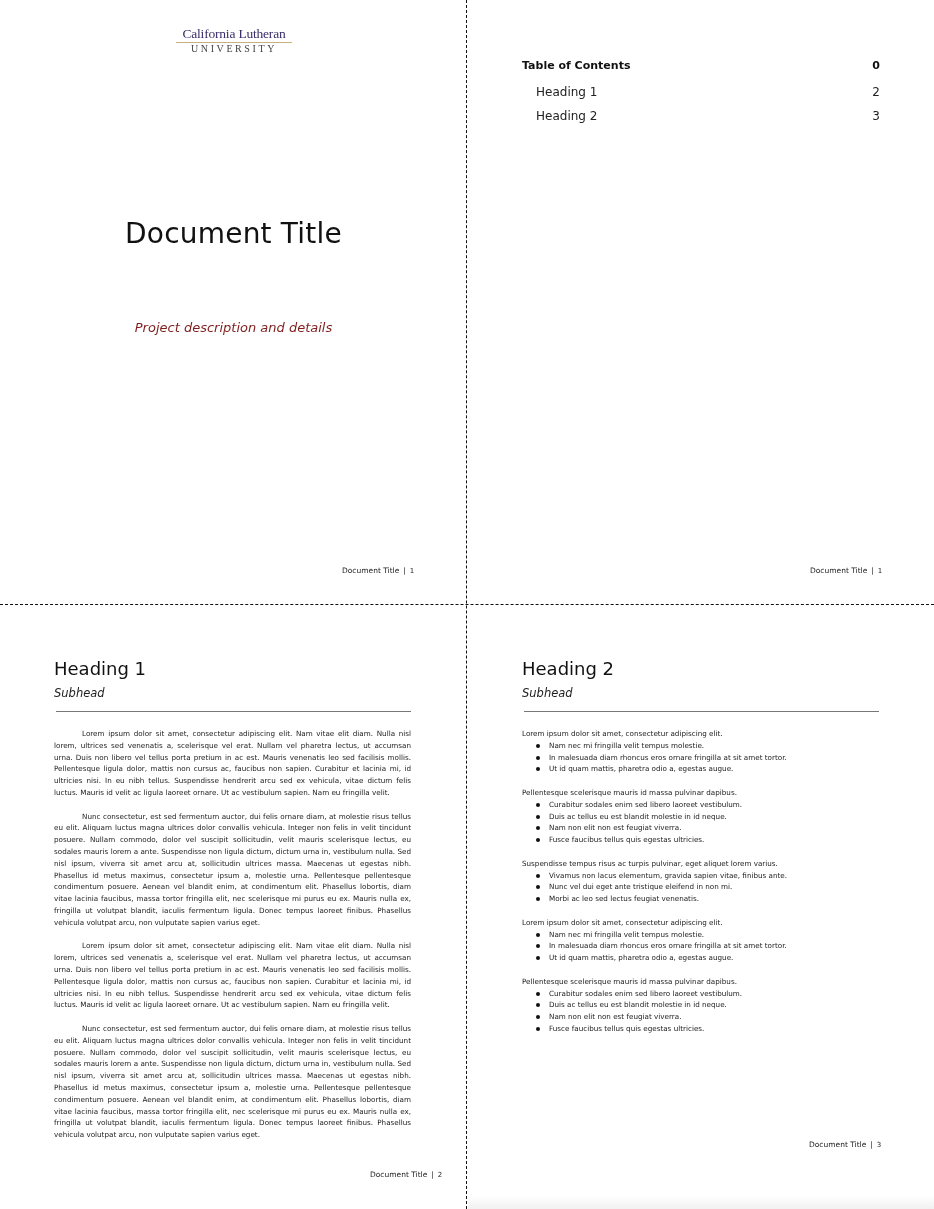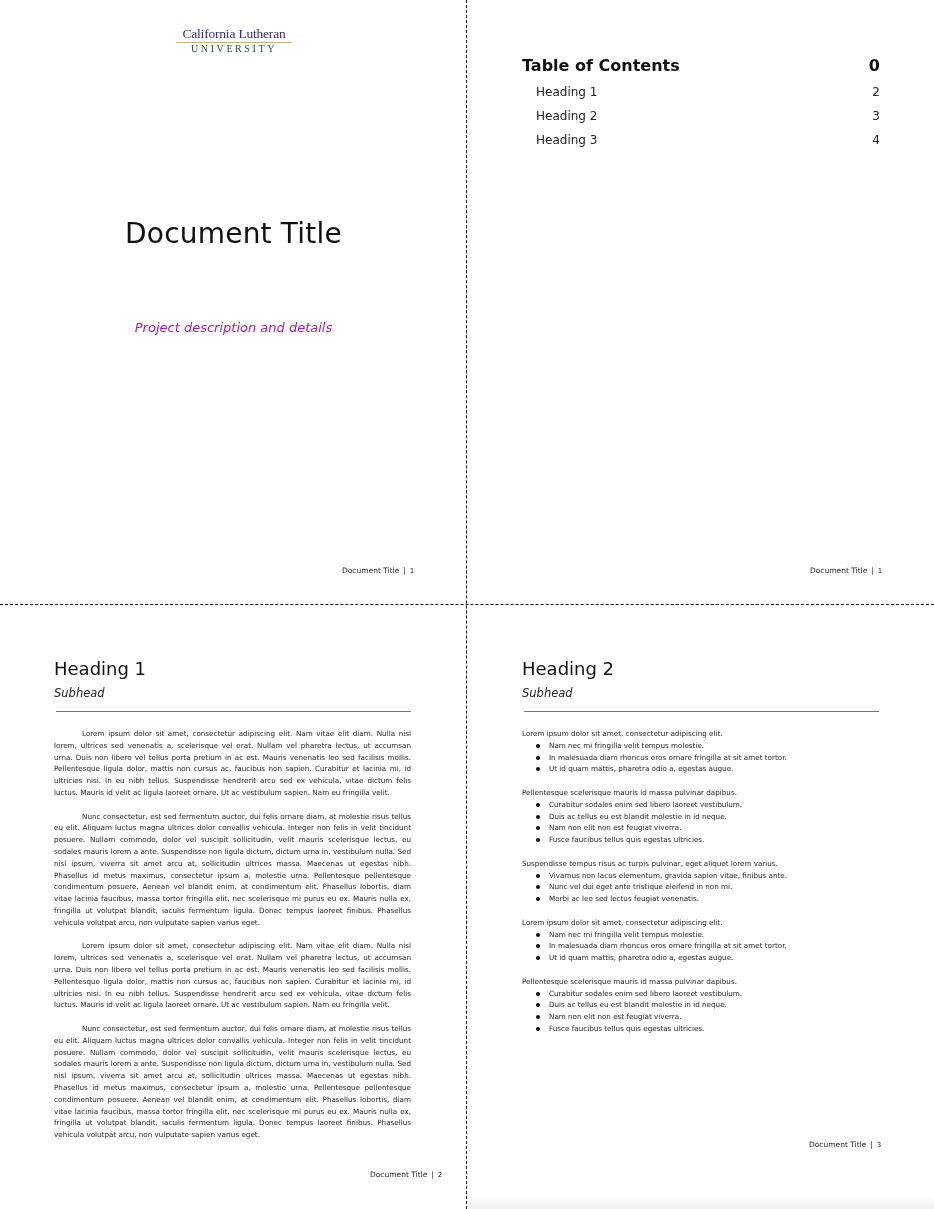--- a/index.html
+++ b/index.html
@@ -91,21 +91,21 @@
     .cover-title div { font-weight: normal; -webkit-text-stroke: 0; }
     .cover-desc {
       position: absolute;
       left: 0;
       width: 467px;
       top: 320px;
       text-align: center;
       font-family: "DejaVu Sans", sans-serif;
       font-style: italic;
       font-size: 13px;
-      color: #a21caf;
+      color: #7f1d1d;
     }
 
     
     .footer {
       position: absolute;
       font-family: "DejaVu Sans", sans-serif;
       font-size: 7.5px;
       color: #222;
       white-space: nowrap;
     }
@@ -120,21 +120,21 @@
       width: 358px;
     }
     .toc-row {
       display: flex;
       justify-content: space-between;
       align-items: baseline;
       font-family: "DejaVu Sans", sans-serif;
     }
     .toc-head {
       font-weight: bold;
-      font-size: 16px;
+      font-size: 11px;
       height: 24px;
       line-height: 18px;
     }
     .toc-item {
       font-size: 12px;
       padding-left: 14px;
       height: 24px;
       line-height: 22px;
       color: #222;
     }
@@ -227,24 +227,20 @@
       <span>Table of Contents</span>
       <span>0</span>
     </div>
     <div class="toc-row toc-item">
       <span>Heading 1</span>
       <span>2</span>
     </div>
     <div class="toc-row toc-item">
       <span>Heading 2</span>
       <span>3</span>
-    </div>
-    <div class="toc-row toc-item">
-      <span>Heading 3</span>
-      <span>4</span>
     </div>
   </div>
   <div class="footer" style="left:342px; top:566px;">
     <span>Document Title</span><span class="sep">|</span><span class="num">1</span>
   </div>
 </div>
 
 <div class="page" id="page-h1">
   <div class="sec-heading">Heading 1</div>
   <div class="sec-subhead">Subhead</div>

